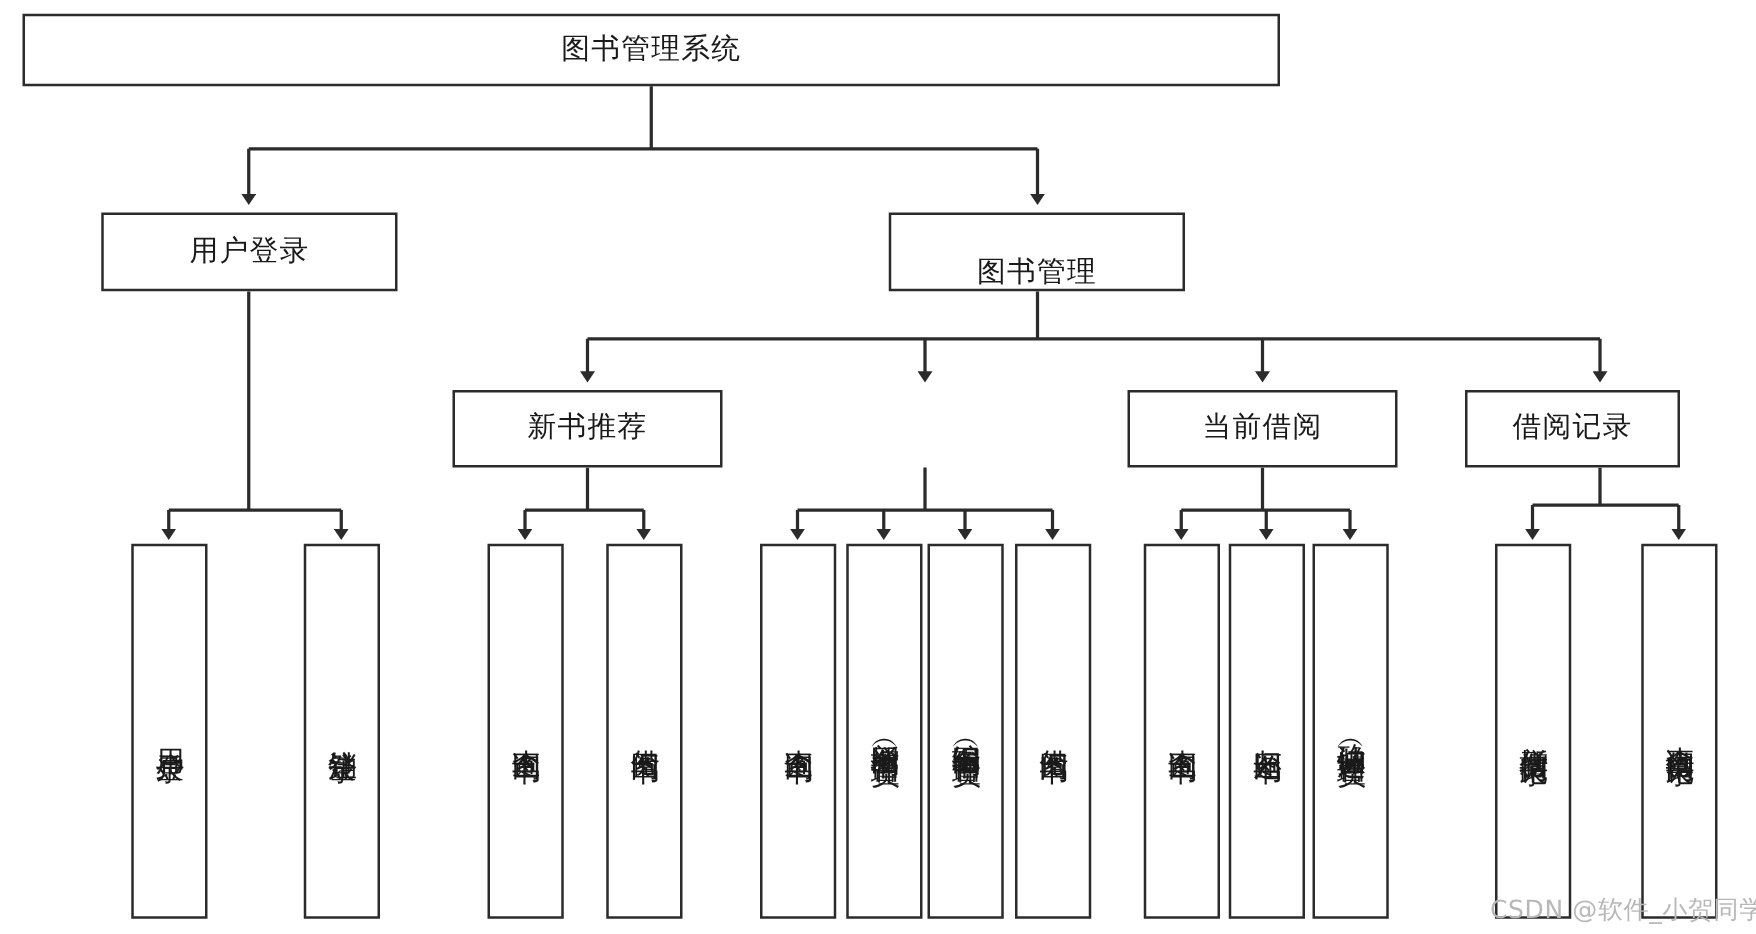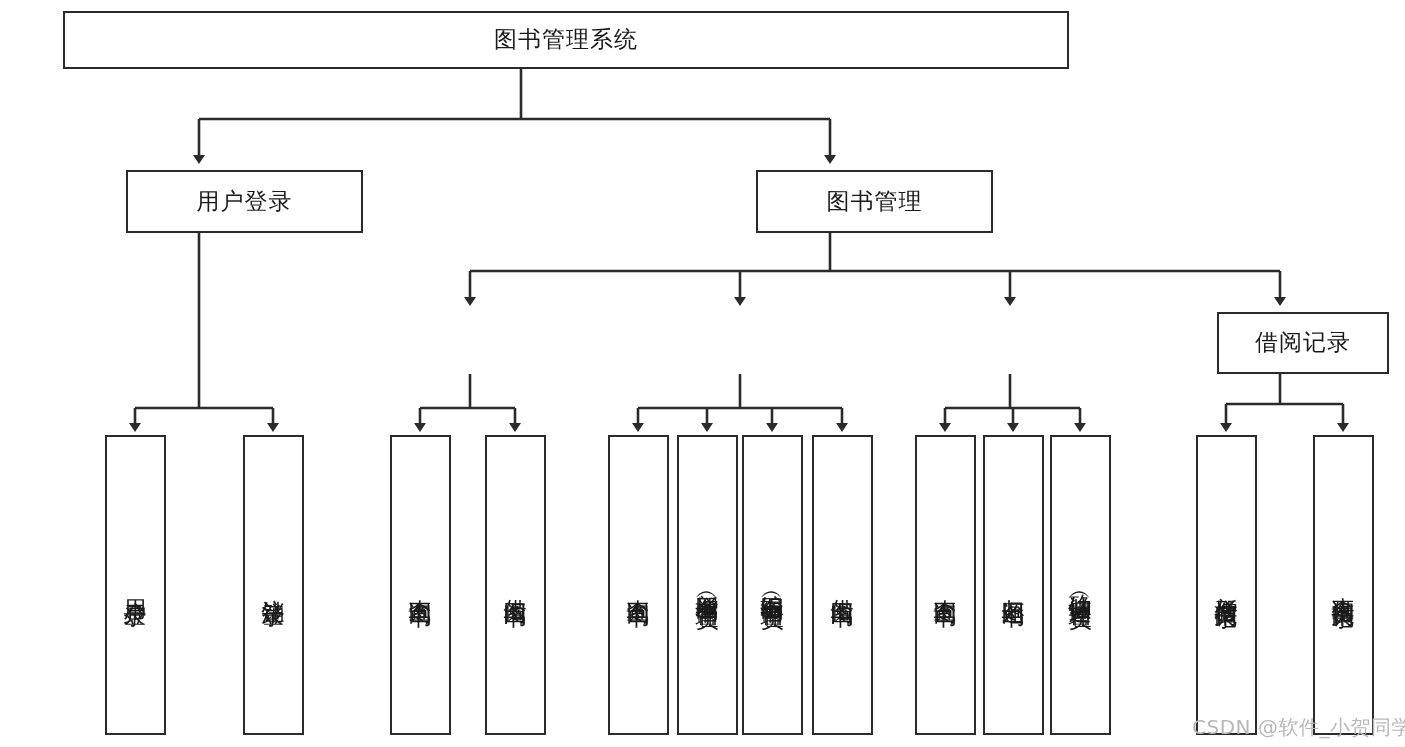--- a/index.html
+++ b/index.html
@@ -33,21 +33,20 @@
     background: #ffffff;
     display: flex;
     align-items: center;
     justify-content: center;
     color: #1a1a1a;
   }
   .node.horizontal {
     font-size: 23px;
     letter-spacing: 1px;
     line-height: 1.1;
-    margin-left: 45px;
   }
   .node.vertical {
     writing-mode: vertical-rl;
     text-orientation: upright;
     font-size: 23px;
     line-height: 1.22;
     letter-spacing: 2px;
     padding: 6px 0;
     text-align: center;
   }
@@ -121,24 +120,30 @@
     </g>
   </svg>
 
   <div class="node horizontal" style="left:18px; top:11px; width:1006px; height:58px;">
     <span>图书管理系统</span>
   </div>
 
   <div class="node horizontal" style="left:81px; top:170px; width:237px; height:63px;">
     <span>用户登录</span>
   </div>
-  <div class="node horizontal" style="left:711px; top:170px; width:237px; height:63px;">
+  <div class="node horizontal" style="left:711px; top:170px; width:237px; height:63px;align-items:flex-end;">
     <span>图书管理</span>
   </div>
 
+  <div class="node horizontal" style="left:362px; top:312px; width:216px; height:62px;">
+    <span>新书推荐</span>
+  </div>
+  <div class="node horizontal" style="left:902px; top:312px; width:216px; height:62px;">
+    <span>当前借阅</span>
+  </div>
   <div class="node horizontal" style="left:1172px; top:312px; width:172px; height:62px;">
     <span>借阅记录</span>
   </div>
 
   <div class="node vertical" style="left:105px; top:435px; width:61px; height:300px;">
     <span class="vlabel">用户登录</span>
   </div>
   <div class="node vertical" style="left:243px; top:435px; width:61px; height:300px;">
     <span class="vlabel">注销登录</span>
   </div>

